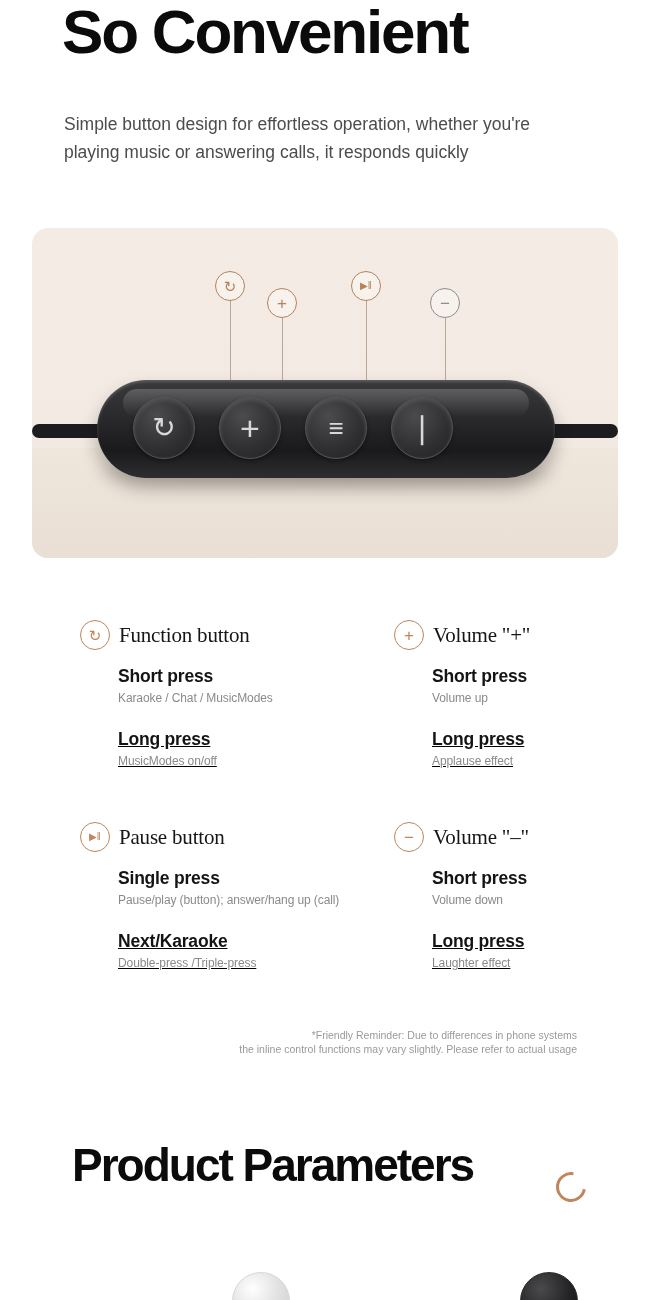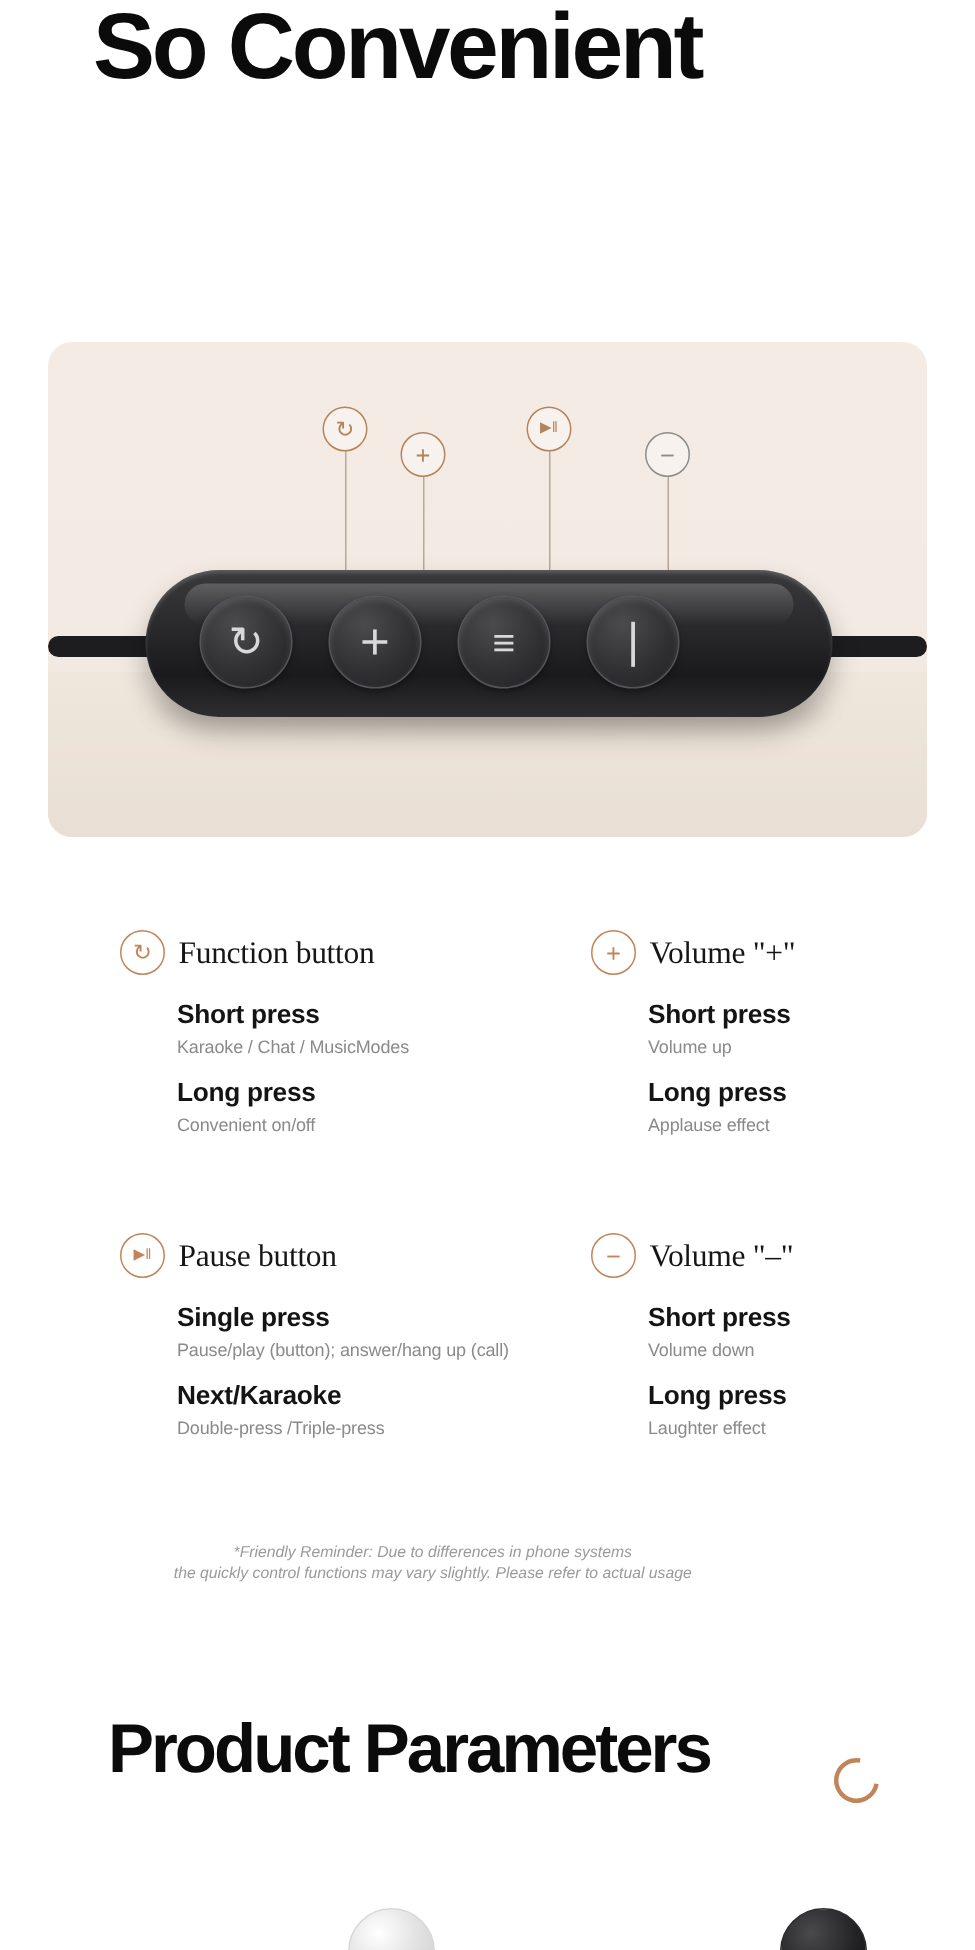--- a/index.html
+++ b/index.html
@@ -131,31 +131,30 @@
   .feat-title {
     font-size: 21px; color: #161616; font-weight: 400; letter-spacing: -0.2px; font-family: Liberation Serif, serif;
   }
   .feat-body { padding-left: 38px; }
   .row-label {
     font-size: 17.5px; font-weight: 700; color: #141414; letter-spacing: -0.2px;
   }
   .row-value {
     font-size: 12px; color: #8a8a8a; margin-top: 4px; letter-spacing: -0.1px;
   }
-  .row + .row { margin-top: 13px; }
+  .row + .row { margin-top: 24px; text-decoration: underline; }
 
   .disclaimer {
     position: absolute;
     left: 0; top: 1028px;
     width: 577px;
-    text-align: center;
+    text-align: right;
     font-size: 10.5px;
     line-height: 1.35;
     color: #9a9a9a;
-    font-style: italic;
   }
 
   
   .section-title {
     position: absolute;
     left: 72px; top: 1138px;
     font-size: 46px;
     font-weight: 700;
     letter-spacing: -2px;
     color: #0b0b0b;
@@ -187,20 +186,21 @@
     background: radial-gradient(circle at 35% 28%, #4a4a4c 0%, #232325 55%, #101011 100%);
     border-color: #2b2b2d;
   }
 </style>
 </head>
 <body>
 
 <div class="page">
 
   <h1 class="headline">So Convenient</h1>
+  <p class="subhead">Simple button design for effortless operation, whether you're playing music or answering calls, it responds quickly</p>
 
   <div class="hero">
     <div class="hero-surface"></div>
     <div class="hero-shadow"></div>
 
     <div class="leader" style="left:198px; top:72px; height:108px;"></div>
     <div class="leader" style="left:250px; top:90px; height:90px;"></div>
     <div class="leader" style="left:334px; top:72px; height:108px;"></div>
     <div class="leader" style="left:413px; top:90px; height:90px;"></div>
 
@@ -245,21 +245,21 @@
         </span>
         <span class="feat-title">Function button</span>
       </div>
       <div class="feat-body">
         <div class="row">
           <div class="row-label">Short press</div>
           <div class="row-value">Karaoke / Chat / MusicModes</div>
         </div>
         <div class="row">
           <div class="row-label">Long press</div>
-          <div class="row-value">Convenient on/off</div>
+          <div class="row-value">MusicModes on/off</div>
         </div>
       </div>
     </div>
 
     <div class="feat" style="left:394px; top:20px;">
       <div class="feat-head">
         <span class="feat-icon">
           <span style="font-size:17px; line-height:1;">+</span>
         </span>
         <span class="feat-title">Volume "+"</span>
@@ -311,21 +311,21 @@
           <div class="row-label">Long press</div>
           <div class="row-value">Laughter effect</div>
         </div>
       </div>
     </div>
 
   </div>
 
   <div class="disclaimer">
     <div>*Friendly Reminder: Due to differences in phone systems</div>
-    <div>the quickly control functions may vary slightly. Please refer to actual usage</div>
+    <div>the inline control functions may vary slightly. Please refer to actual usage</div>
   </div>
 
   <h2 class="section-title">Product Parameters</h2>
   <div class="accent-ring"></div>
 
   <div class="bud left">
     <div class="cap"></div>
   </div>
   <div class="bud right">
     <div class="cap"></div>

